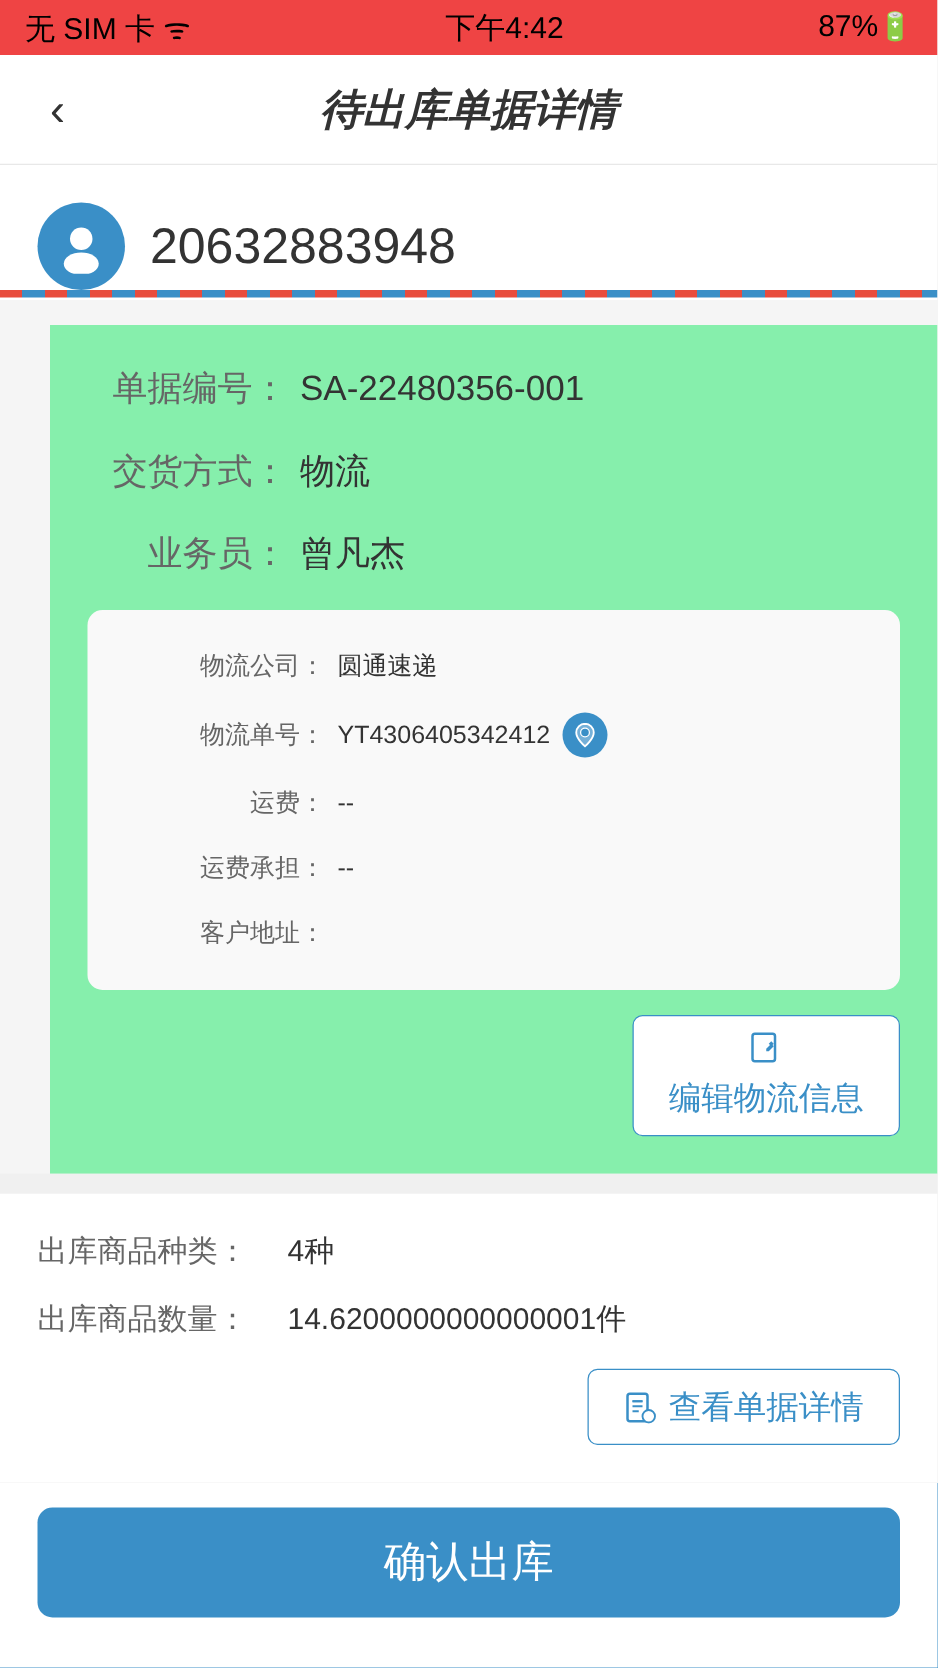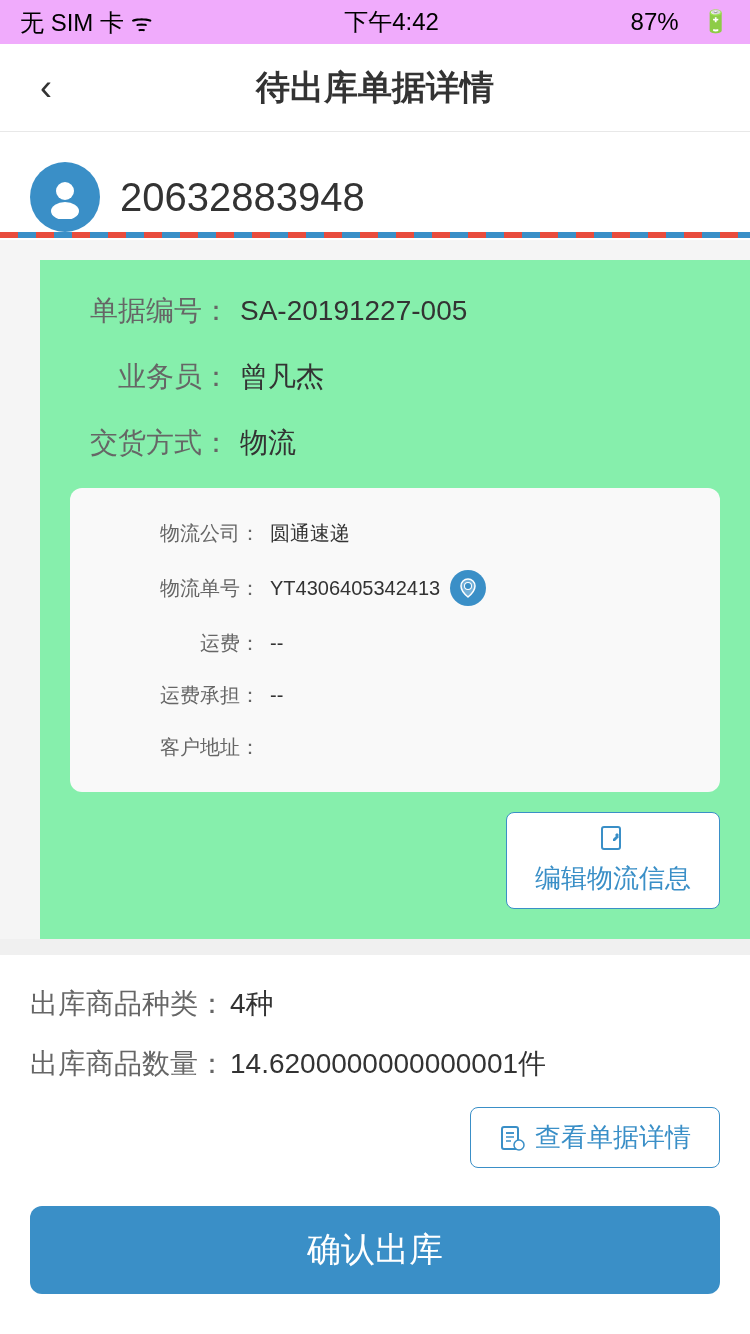--- a/index.html
+++ b/index.html
@@ -9,30 +9,30 @@
       min-height: 1334px;
       font-family: -apple-system, "PingFang SC", "Helvetica Neue", Arial, sans-serif;
       background: #f5f5f5;
       font-size: 28px;
       color: #333;
     }
 
     
     .status-bar {
       height: 44px;
-      background: #f0abfc;
+      background: #ef4444;
       display: flex;
       align-items: center;
       justify-content: space-between;
       padding: 0 20px;
       font-size: 24px;
       color: #000;
     }
     .status-left { display: flex; align-items: center; gap: 8px; }
-    .status-right { display: flex; align-items: center; gap: 24px; }
+    .status-right { display: flex; align-items: center; gap: 0; }
 
     
     .nav-bar {
       height: 88px;
       background: #fff;
       display: flex;
       align-items: center;
       padding: 0 30px;
       position: relative;
       border-bottom: 1px solid #e8e8e8;
@@ -43,20 +43,21 @@
       cursor: pointer;
       padding: 10px;
     }
     .nav-title {
       position: absolute;
       left: 50%;
       transform: translateX(-50%);
       font-size: 34px;
       font-weight: 600;
       color: #333;
+      font-style: italic;
     }
 
     
     .dashed-divider {
       height: 8px;
       background: repeating-linear-gradient(
         90deg,
         #e84c3d 0px, #e84c3d 20px,
         #3a8fc7 20px, #3a8fc7 40px
       );
@@ -183,21 +184,21 @@
 
     
     .goods-section {
       background: #fff;
       padding: 30px;
     }
     .goods-row {
       display: flex;
       align-items: center;
       margin-bottom: 22px;
-      font-size: 28px;
+      font-size: 24px;
     }
     .goods-row:last-child { margin-bottom: 0; }
     .goods-label {
       color: #666;
       min-width: 200px;
     }
     .goods-value {
       color: #333;
       flex: 1;
     }
@@ -283,40 +284,40 @@
   <div class="user-phone">20632883948</div>
 </div>
 
 <div class="dashed-divider" style="margin-top:0; background:#fff; padding-bottom:8px;">
   <div style="height:6px; background: repeating-linear-gradient(90deg, #e84c3d 0px, #e84c3d 18px, #3a8fc7 18px, #3a8fc7 36px); width:100%;"></div>
 </div>
 
 <div class="section">
   <div class="info-row">
     <span class="info-label">单据编号：</span>
-    <span class="info-value">SA-20191227-005</span>
+    <span class="info-value">SA-22480356-001</span>
+  </div>
+  <div class="info-row">
+    <span class="info-label">交货方式：</span>
+    <span class="info-value">物流</span>
   </div>
   <div class="info-row">
     <span class="info-label">业务员：</span>
     <span class="info-value">曾凡杰</span>
   </div>
-  <div class="info-row">
-    <span class="info-label">交货方式：</span>
-    <span class="info-value">物流</span>
-  </div>
 
   <div class="logistics-card">
     <div class="logistics-row">
       <span class="logistics-label">物流公司：</span>
       <span class="logistics-value">圆通速递</span>
     </div>
     <div class="logistics-row">
       <span class="logistics-label">物流单号：</span>
       <span class="logistics-value">
-        <span>YT43064053424​13</span>
+        <span>YT43064053424​12</span>
         <span class="location-icon">
           <svg width="22" height="22" viewBox="0 0 22 22" fill="none">
             <circle cx="11" cy="9" r="4" fill="white"></circle>
             <path d="M11 2C7.13 2 4 5.13 4 9c0 5.25 7 11 7 11s7-5.75 7-11c0-3.87-3.13-7-7-7z" fill="white" opacity="0.3"></path>
             <path d="M11 2C7.13 2 4 5.13 4 9c0 5.25 7 11 7 11s7-5.75 7-11c0-3.87-3.13-7-7-7z" stroke="white" stroke-width="1.5" fill="none"></path>
             <circle cx="11" cy="9" r="3" fill="#3a8fc7"></circle>
           </svg>
         </span>
       </span>
     </div>

